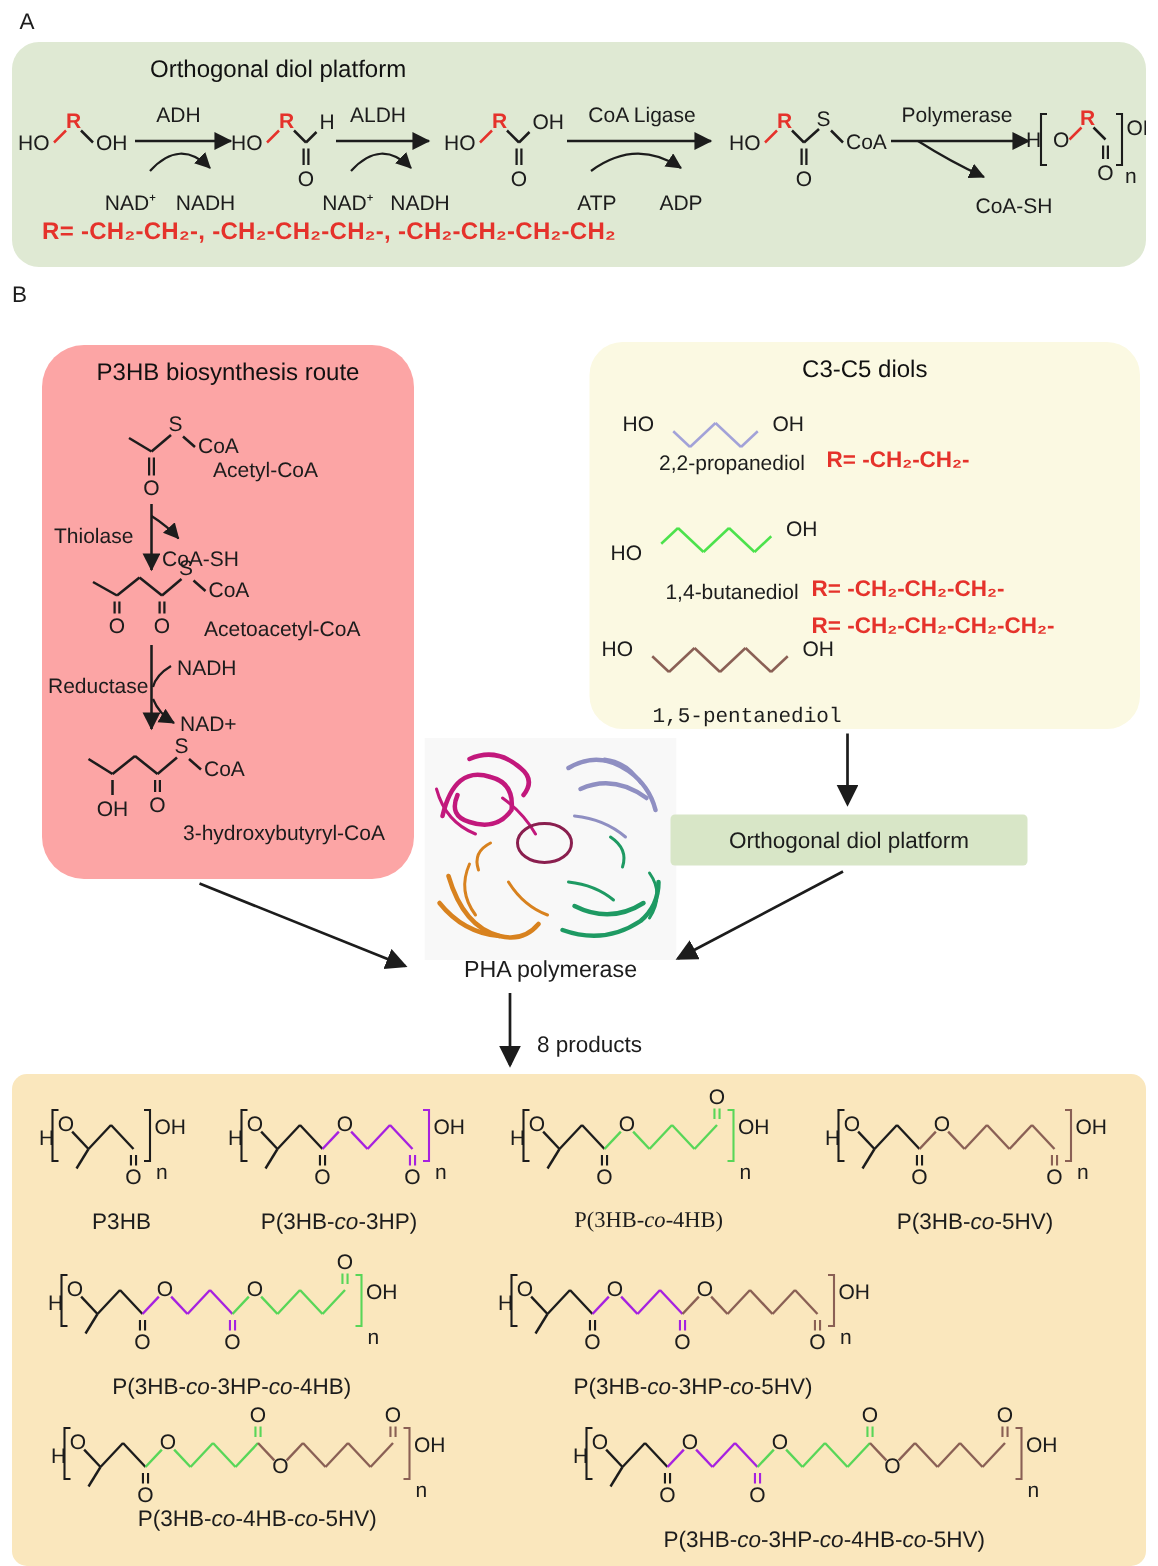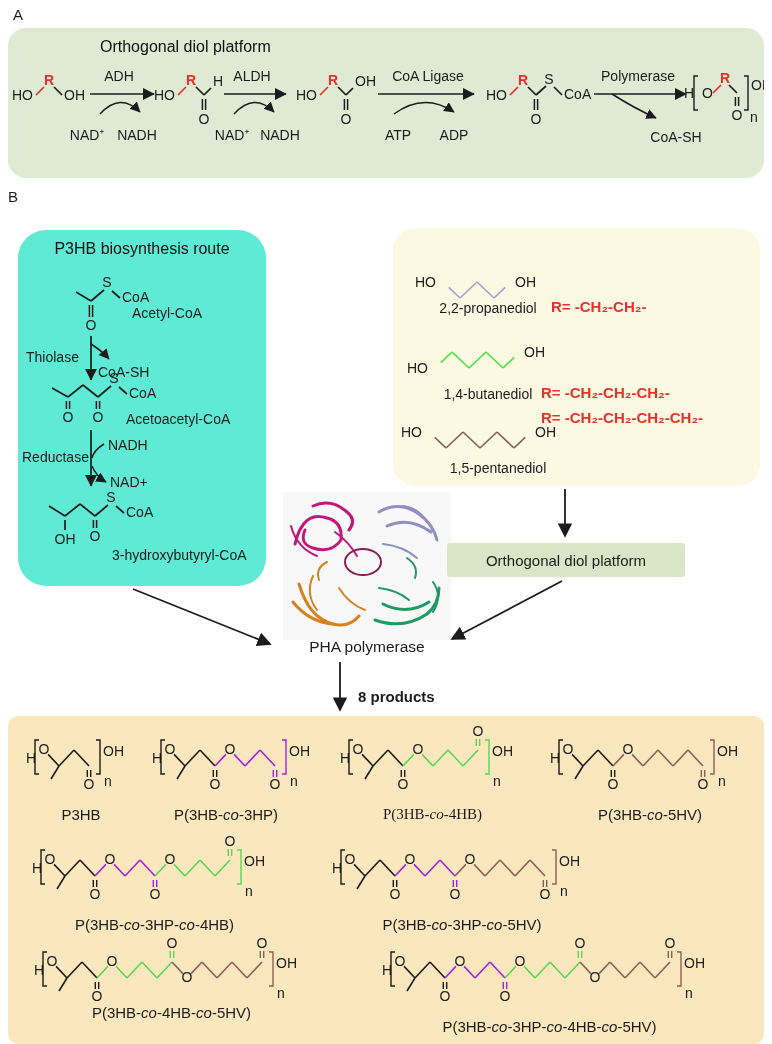--- a/index.html
+++ b/index.html
@@ -117,25 +117,26 @@
       <line x1="721" y1="17" x2="729" y2="25" stroke="#1c1c1c" stroke-width="1.7"></line>
       <line x1="727.4" y1="29" x2="727.4" y2="38" stroke="#1c1c1c" stroke-width="1.5"></line>
       <line x1="730.6" y1="29" x2="730.6" y2="38" stroke="#1c1c1c" stroke-width="1.5"></line>
       <text x="729" y="52" text-anchor="middle" font-size="12">O</text>
       <polyline points="736,8 740,8 740,42 736,42" stroke="#1c1c1c" stroke-width="1.4" fill="none"></polyline>
       <text x="743" y="22" font-size="13">OH</text>
       <text x="742" y="54" font-size="12">n</text>
     </g>
   </svg>
 
+  <div class="abs red-def" style="left:20px;top:118px;">R= -CH₂-CH₂-, -CH₂-CH₂-CH₂-, -CH₂-CH₂-CH₂-CH₂</div>
 </div>
 
 <div class="abs panel-label" style="left:8px;top:188px;">B</div>
 
-<div class="roundbox" id="p3hbBox" style="left: 18px; top: 230px; width: 248px; height: 356px; border-radius: 28px; background: #5eead4;">
+<div class="roundbox" id="p3hbBox" style="left: 28px; top: 230px; width: 248px; height: 356px; border-radius: 28px; background: #fca5a5;">
   <div class="abs box-title" style="left:0;top:10px;width:248px;text-align:center;">P3HB biosynthesis route</div>
   <svg class="abs" style="left:0;top:28px;" width="248" height="328" viewBox="0 0 248 328">
     <defs>
       <marker id="mB" markerWidth="8" markerHeight="8" refX="6.5" refY="3.5" orient="auto">
         <path d="M0,0 L7,3.5 L0,7 z" fill="#1c1c1c" stroke="none"></path>
       </marker>
     </defs>
 
     <g>
       <line x1="58" y1="34" x2="73" y2="43" stroke="#1c1c1c" stroke-width="1.7"></line>
@@ -194,20 +195,21 @@
       <line x1="77" y1="258" x2="90" y2="247" stroke="#1c1c1c" stroke-width="1.7"></line>
       <text x="93" y="244" text-anchor="middle" font-size="13">S</text>
       <line x1="98" y1="248" x2="106" y2="255" stroke="#1c1c1c" stroke-width="1.7"></line>
       <text x="108" y="259" font-size="13">CoA</text>
       <text x="94" y="302">3-hydroxybutyryl-CoA</text>
     </g>
   </svg>
 </div>
 
 <div class="roundbox" id="diolsBox" style="left: 393px; top: 228px; width: 367px; height: 258px; border-radius: 22px; background: rgb(251, 249, 226);">
+  <div class="abs box-title" style="left:0;top:10px;width:367px;text-align:center;">C3-C5 diols</div>
   <div class="abs" style="left:0;top:0;width:367px;height:258px;">
       <div>
         <div class="abs" style="left:20px;top:36px;"><svg width="134" height="52" viewBox="0 0 134 52">
             <text x="2" y="23" fill="#1c1c1c" font-size="14">HO</text>
             <line x1="35.82559994154242" y1="23.48291759203993" x2="47" y2="34" stroke="#a2a2d8" stroke-width="1.7"></line>
             <line x1="47" y1="34" x2="64" y2="18" stroke="#a2a2d8" stroke-width="1.7"></line>
             <line x1="64" y1="18" x2="81" y2="34" stroke="#a2a2d8" stroke-width="1.7"></line>
             <line x1="81" y1="34" x2="92.17440005845758" y2="23.48291759203993" stroke="#a2a2d8" stroke-width="1.7"></line>
             <text x="102" y="23" fill="#1c1c1c" font-size="14">OH</text>
           </svg></div>
@@ -232,21 +234,21 @@
         <div class="abs" style="left:6px;top:186px;"><svg width="168" height="52" viewBox="0 0 168 52">
             <text x="2" y="23" fill="#1c1c1c" font-size="14">HO</text>
             <line x1="35.82559994154242" y1="23.48291759203993" x2="47" y2="34" stroke="#8a6055" stroke-width="1.7"></line>
             <line x1="47" y1="34" x2="64" y2="18" stroke="#8a6055" stroke-width="1.7"></line>
             <line x1="64" y1="18" x2="81" y2="34" stroke="#8a6055" stroke-width="1.7"></line>
             <line x1="81" y1="34" x2="98" y2="18" stroke="#8a6055" stroke-width="1.7"></line>
             <line x1="98" y1="18" x2="115" y2="34" stroke="#8a6055" stroke-width="1.7"></line>
             <line x1="115" y1="34" x2="126.17440005845758" y2="23.48291759203993" stroke="#8a6055" stroke-width="1.7"></line>
             <text x="136" y="23" fill="#1c1c1c" font-size="14">OH</text>
           </svg></div>
-        <div class="diol-name" style="left:20px;top:232px;width:170px;">1,5-pentanediol</div>
+        <div class="diol-name" style="left:20px;top:242px;width:170px;font-family:Liberation Mono, monospace;">1,5-pentanediol</div>
       </div>
     </div>
 </div>
 
 <svg class="abs" style="left:283px;top:492px;" width="168" height="148" viewBox="0 0 168 148">
   <rect x="0" y="0" width="168" height="148" fill="#f8f8f8"></rect>
   <g fill="none" stroke-linecap="round" stroke-width="3">
     <path d="M12,52 Q20,18 44,26 Q60,30 58,48 Q48,62 30,56 Q16,52 22,38" stroke="#c2187c"></path>
     <path d="M30,14 q18,-8 34,6 q10,8 2,18" stroke="#c2187c"></path>
     <path d="M8,34 q6,22 26,30" stroke="#c2187c" stroke-width="2"></path>
@@ -266,21 +268,21 @@
     <path d="M62,70 a18,13 0 1 0 36,0 a18,13 0 1 0 -36,0" stroke="#8a1f4f" stroke-width="2"></path>
     <path d="M44,70 q-12,6 -8,18" stroke="#d8821f" stroke-width="2"></path>
     <path d="M124,66 q12,8 8,20" stroke="#1e9a63" stroke-width="2"></path>
   </g>
 </svg>
 
 <div class="abs" style="left:282px;top:638px;width:170px;text-align:center;font-size:15.5px;">PHA polymerase</div>
 
 <div class="abs centered" id="platformBox" style="left: 447px; top: 543px; width: 238px; height: 34px; border-radius: 3px; font-size: 15px; background: rgb(216, 230, 199);">Orthogonal diol platform</div>
 
-<div class="abs" style="left:358px;top:688px;font-size:15px;font-weight:bold;">8 products</div>
+<div class="abs" style="left:358px;top:688px;font-size:15px;">8 products</div>
 
 <svg class="abs" style="left:0;top:0;pointer-events:none;" width="772" height="1044" viewBox="0 0 772 1044">
   <defs>
     <marker id="mC" markerWidth="9" markerHeight="9" refX="7" refY="4" orient="auto">
       <path d="M0,0 L8,4 L0,8 z" fill="#1c1c1c" stroke="none"></path>
     </marker>
   </defs>
   <line x1="565" y1="489" x2="565" y2="536" stroke="#1c1c1c" stroke-width="1.8" marker-end="url(#mC)"></line>
   <line x1="133" y1="589" x2="270" y2="644" stroke="#1c1c1c" stroke-width="1.8" marker-end="url(#mC)"></line>
   <line x1="562" y1="581" x2="452" y2="639" stroke="#1c1c1c" stroke-width="1.8" marker-end="url(#mC)"></line>

